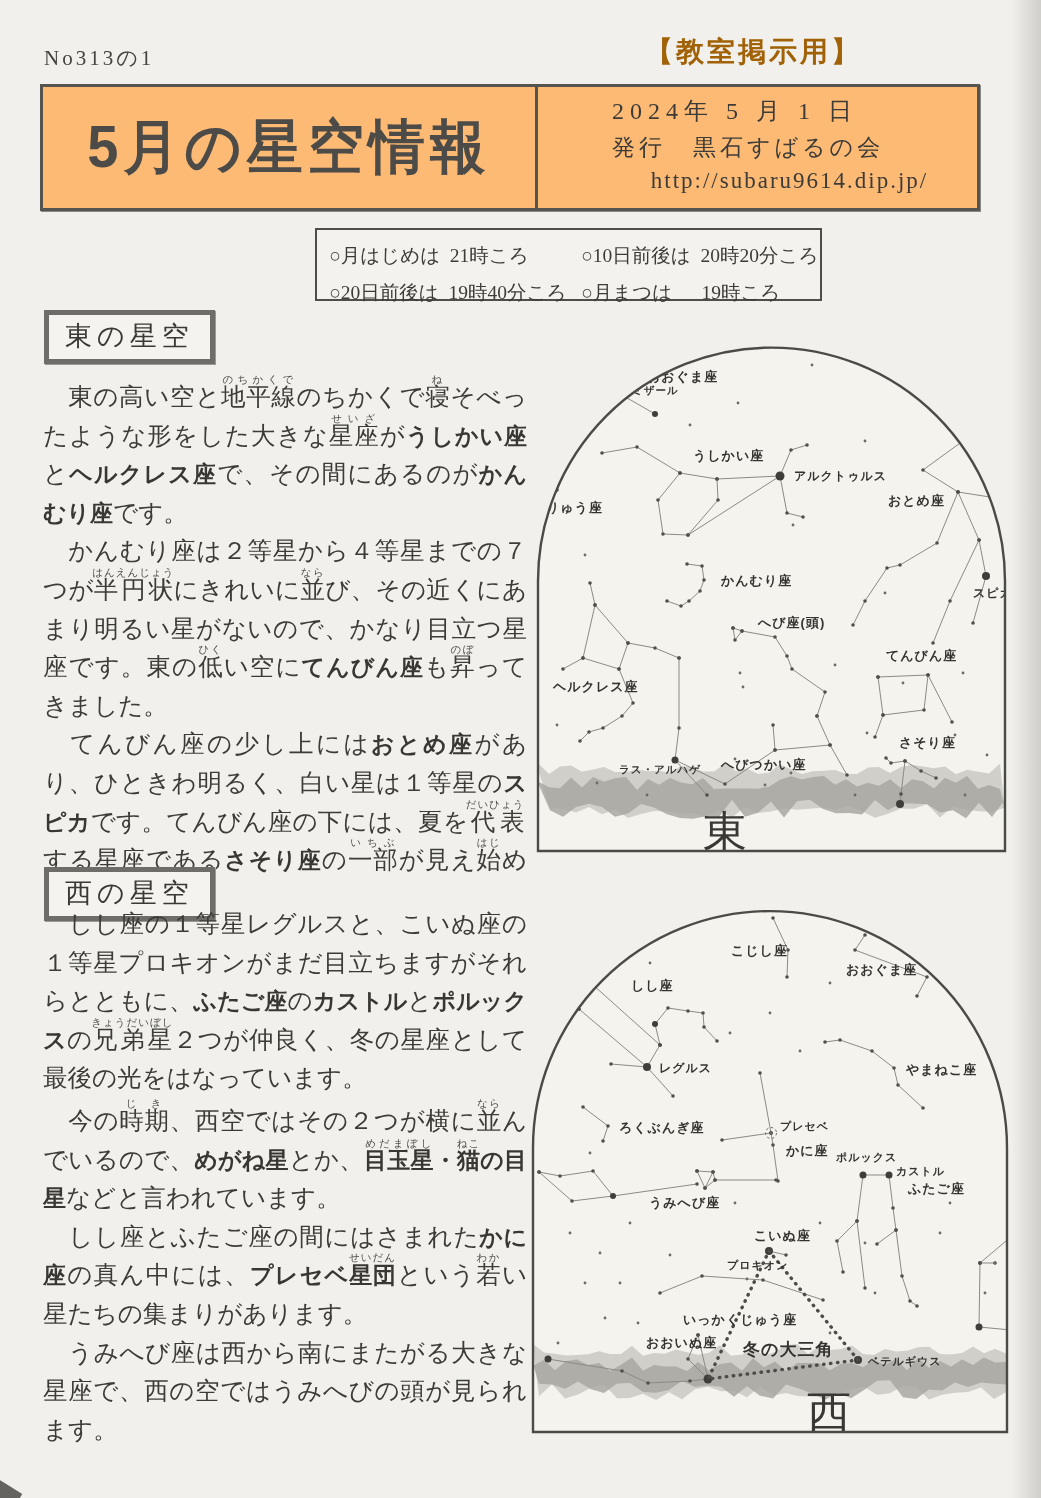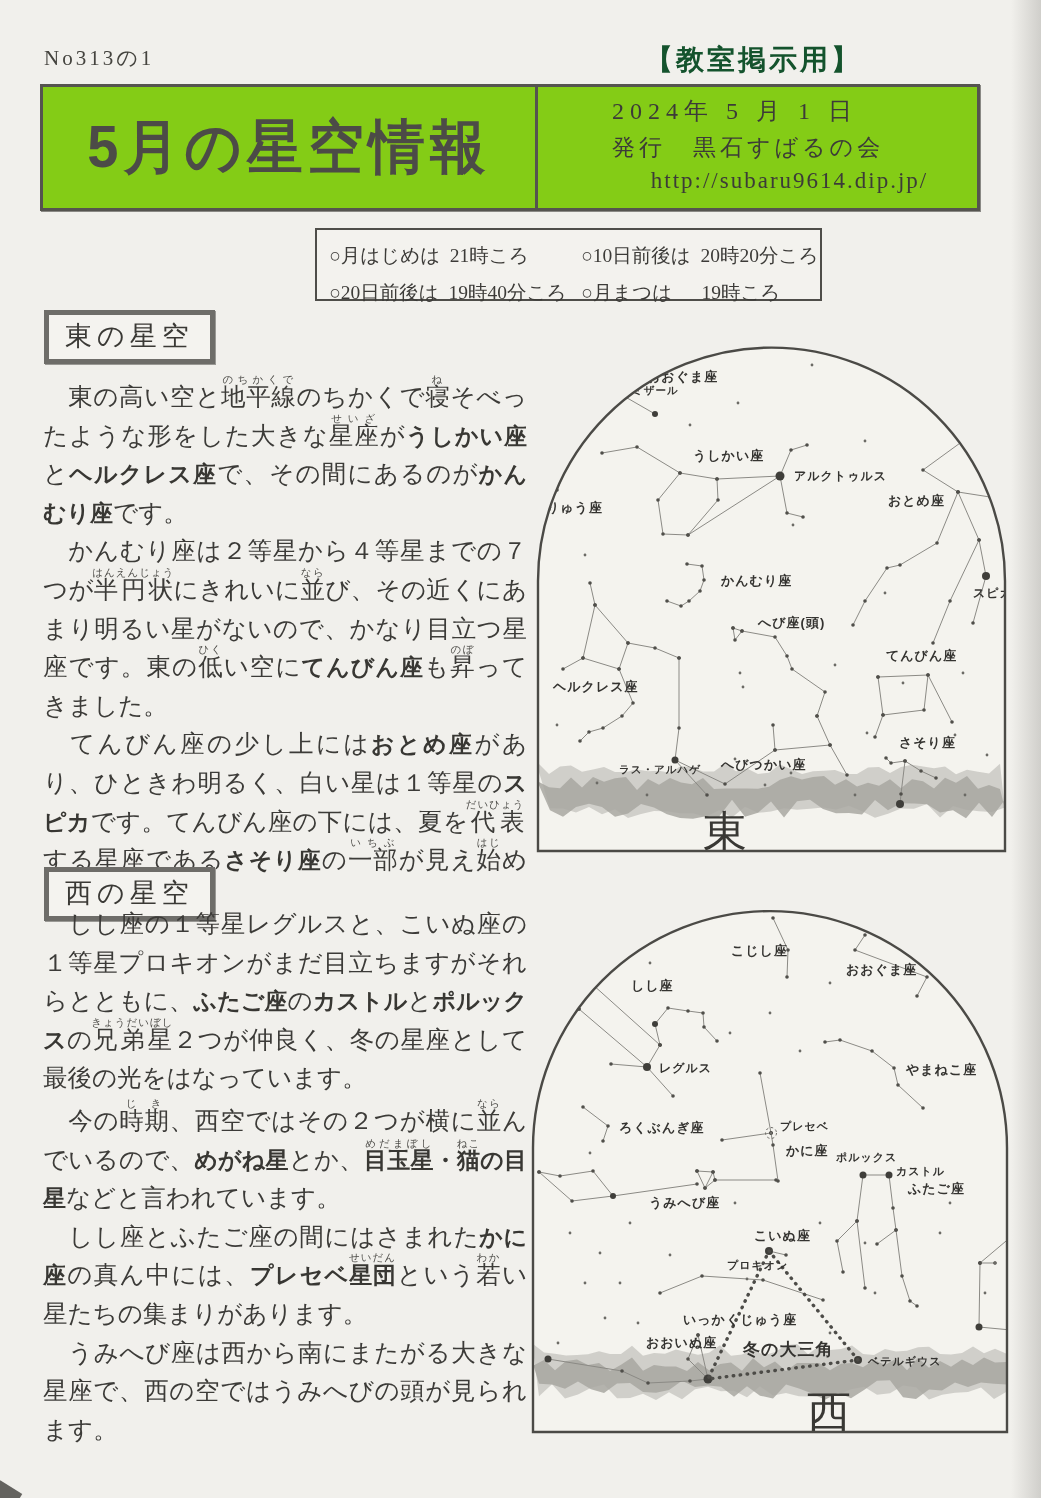--- a/index.html
+++ b/index.html
@@ -9,23 +9,23 @@
     background:#f1f0ec;
     font-family:"Liberation Serif","DejaVu Serif",serif;
     color:#3c3b38; overflow:hidden; margin:0 auto;
   }
   #edge-shade{position:absolute;top:0;right:0;width:30px;height:100%;
     background:linear-gradient(to right,rgba(0,0,0,0),rgba(90,88,84,.22));pointer-events:none;}
   #corner-mark{position:absolute;left:-6px;bottom:-4px;width:26px;height:16px;
     background:#4b4a46;transform:rotate(32deg);opacity:.85;}
   .abs{position:absolute;}
   #issue-no{left:44px;top:44px;font-size:21px;letter-spacing:3px;color:#45443f;}
-  #classroom-tag{left:645px;top:33px;font-size:28px;font-weight:bold;letter-spacing:3px;color:#14532d;margin-top:8px;}
+  #classroom-tag{left:645px;top:33px;font-size:28px;font-weight:bold;letter-spacing:3px;color:#a16207;}
   #header-box{left:40px;top:84px;width:934px;height:121px;border:3px solid #55544f;
-    background:#84cc16;display:flex;box-shadow:1px 1px 0 #8a8985;}
+    background:#fdba74;display:flex;box-shadow:1px 1px 0 #8a8985;}
   #title-cell{width:492px;border-right:3px solid #55544f;display:flex;align-items:center;justify-content:center;}
   #page-title{font-family:"Liberation Sans","DejaVu Sans",sans-serif;font-weight:900;
     font-size:56px;letter-spacing:5px;color:#4c4b47;transform:scaleY(1.05);white-space:nowrap;}
   #pub-cell{flex:1;padding:8px 10px 14px 74px;display:flex;flex-direction:column;justify-content:space-between;}
   #pub-date{font-size:24px;letter-spacing:6px;}
   #pub-name{font-size:23px;letter-spacing:4px;}
   #pub-url{font-size:23px;letter-spacing:2px;text-align:center;}
   #moon-box{left:315px;top:228px;width:507px;height:73px;border:2px solid #4e4d49;
     display:grid;grid-template-columns:252px 1fr;align-content:space-evenly;
     padding:2px 12px;box-sizing:border-box;background:#f3f2ee;}

